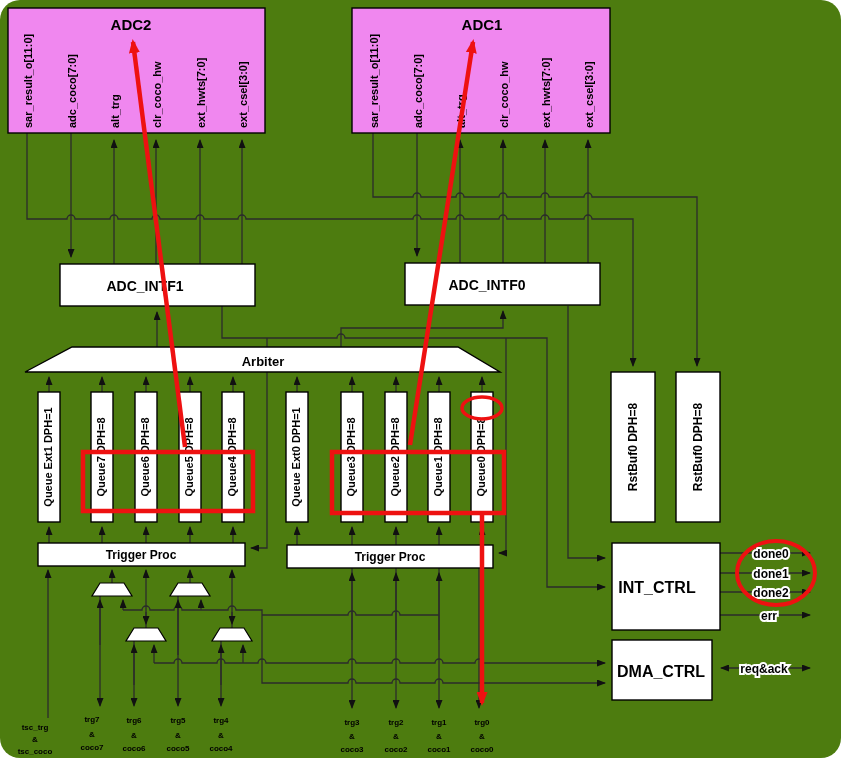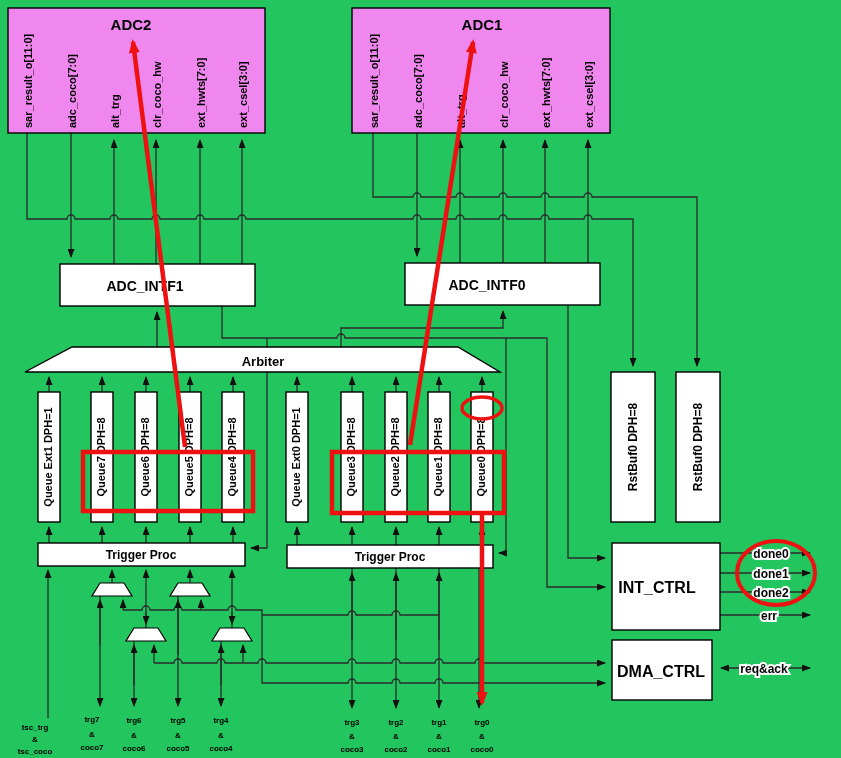--- a/index.html
+++ b/index.html
@@ -1,17 +1,17 @@
 <!DOCTYPE html>
 <html><head>
 <meta charset="utf-8">
 <style>
   html,body{margin:0;padding:0;background:#ffffff;}
-  .stage{width:841px;height:758px;position:relative;background:#22c55e;
-         font-family:"Liberation Sans","DejaVu Sans",sans-serif;}
+  .stage{width:841px;height:758px;position:relative;background:#4d7c0f;
+         font-family:"Liberation Sans","DejaVu Sans",sans-serif;border-radius:20px;}
   svg{display:block;}
   .wire{stroke:#2b2b2b;stroke-width:1.3;fill:none;}
   .blk{fill:#ffffff;stroke:#000;stroke-width:1.4;}
   .adcblk{stroke:#000;stroke-width:1.4;}
   .mux{fill:#ffffff;stroke:#000;stroke-width:1.2;}
   .t-title{font-size:15px;font-weight:bold;fill:#000;}
   .t-block{font-size:14px;font-weight:bold;fill:#000;}
   .t-big{font-size:16px;font-weight:bold;fill:#000;}
   .t-pin{font-size:11px;font-weight:bold;fill:#000;}
   .t-q{font-size:11px;font-weight:bold;fill:#000;}

